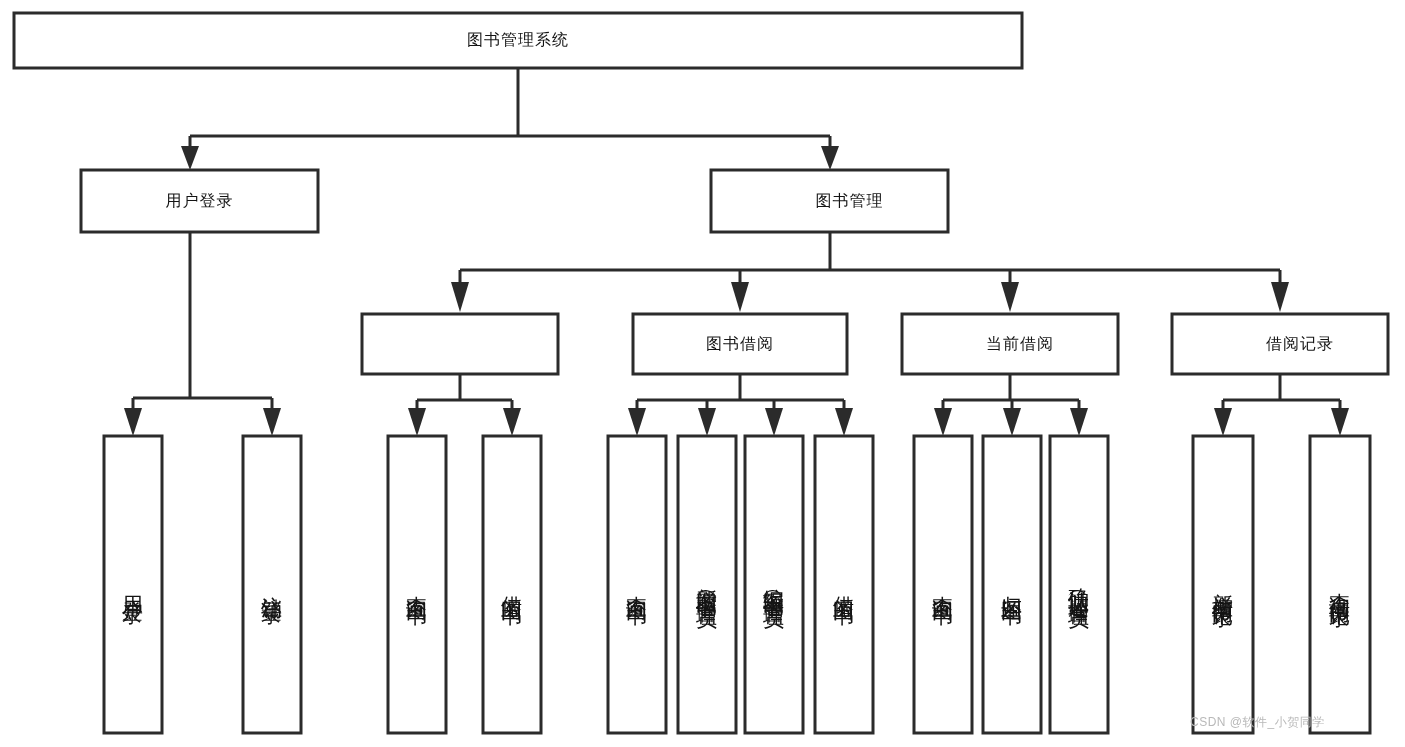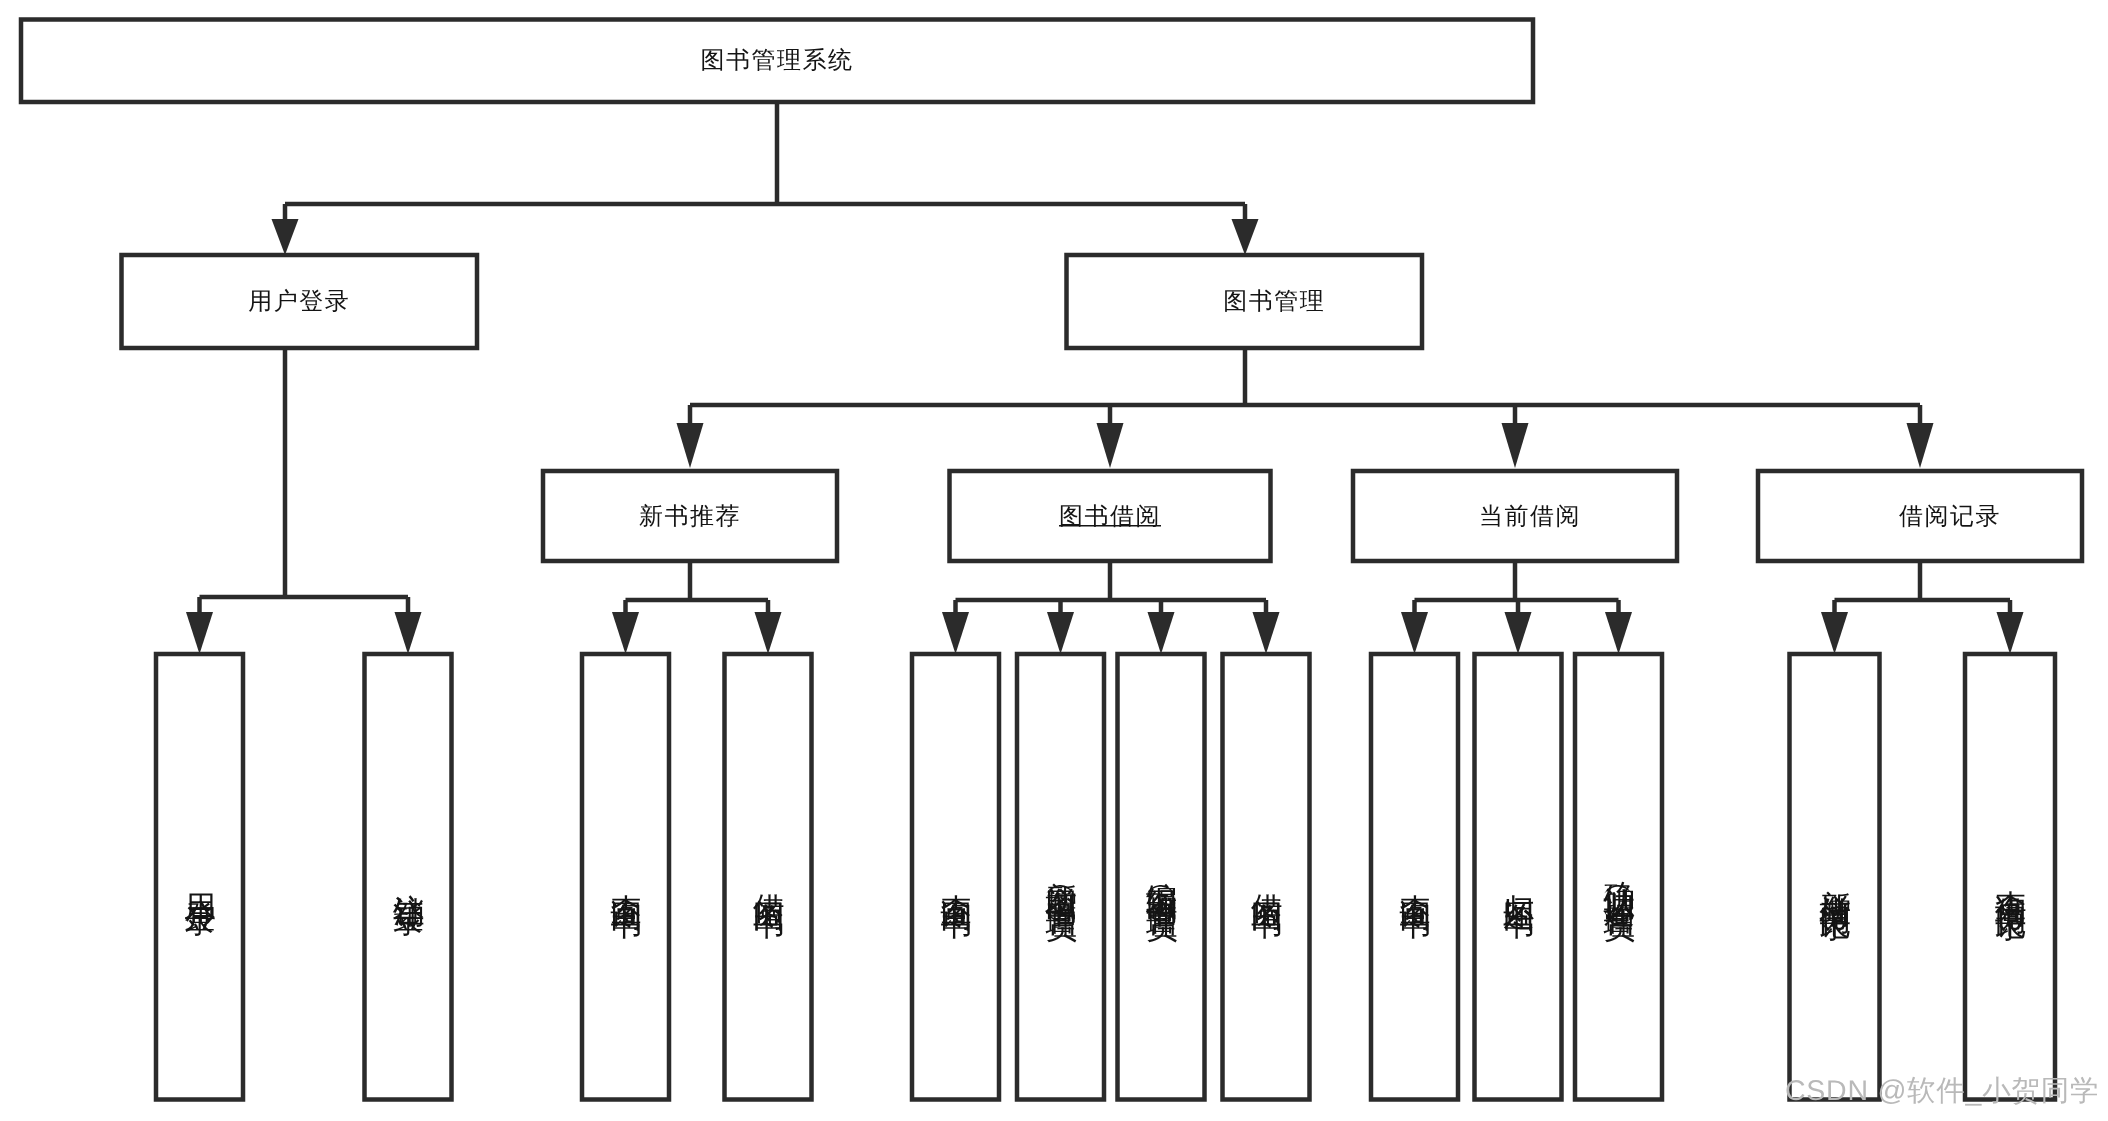--- a/index.html
+++ b/index.html
@@ -26,21 +26,21 @@
     font-size:21px;
     writing-mode:vertical-rl;
     text-orientation:upright;
     letter-spacing:3px;
     line-height:1;
     padding:2px 0;
   }
   .watermark{
     position:absolute;
     color:#b9b9b9;
-    font-size:19px;
+    font-size:12px;
     font-family:"Liberation Sans","DejaVu Sans",sans-serif;
     white-space:nowrap;
     letter-spacing:0.5px;
   }
 </style>
 </head>
 <body>
 
 <div id="stage">
 
@@ -147,22 +147,21 @@
 
     <rect class="box-rect" x="1193" y="436" width="60" height="297"></rect>
     <rect class="box-rect" x="1310" y="436" width="60" height="297"></rect>
   </svg>
 
   <div class="node-label horiz" style="left:14px;top:13px;width:1008px;height:55px;">图书管理系统</div>
 
   <div class="node-label horiz" style="left:81px;top:170px;width:237px;height:62px;">用户登录</div>
   <div class="node-label horiz" style="left:711px;top:170px;width:277px;height:62px;border-radius:26px;">图书管理</div>
 
-  <div class="node-label horiz" style="left:362px;top:314px;width:196px;height:60px;">新书推荐</div>
-  <div class="node-label horiz" style="left:633px;top:314px;width:214px;height:60px;text-decoration:underline;">图书借阅</div>
+  <div class="node-label horiz" style="left:633px;top:314px;width:214px;height:60px;">图书借阅</div>
   <div class="node-label horiz" style="left:902px;top:314px;width:216px;height:60px;padding-left:20px;">当前借阅</div>
   <div class="node-label horiz" style="left:1172px;top:314px;width:256px;height:60px;">借阅记录</div>
 
   <div class="node-label vert" style="left:104px;top:436px;width:58px;height:297px;">用户登录</div>
   <div class="node-label vert" style="left:243px;top:436px;width:58px;height:297px;">注销登录</div>
 
   <div class="node-label vert" style="left:388px;top:436px;width:58px;height:297px;">查询图书</div>
   <div class="node-label vert" style="left:483px;top:436px;width:58px;height:297px;">借阅图书</div>
 
   <div class="node-label vert" style="left:608px;top:436px;width:58px;height:297px;">查询图书</div>

